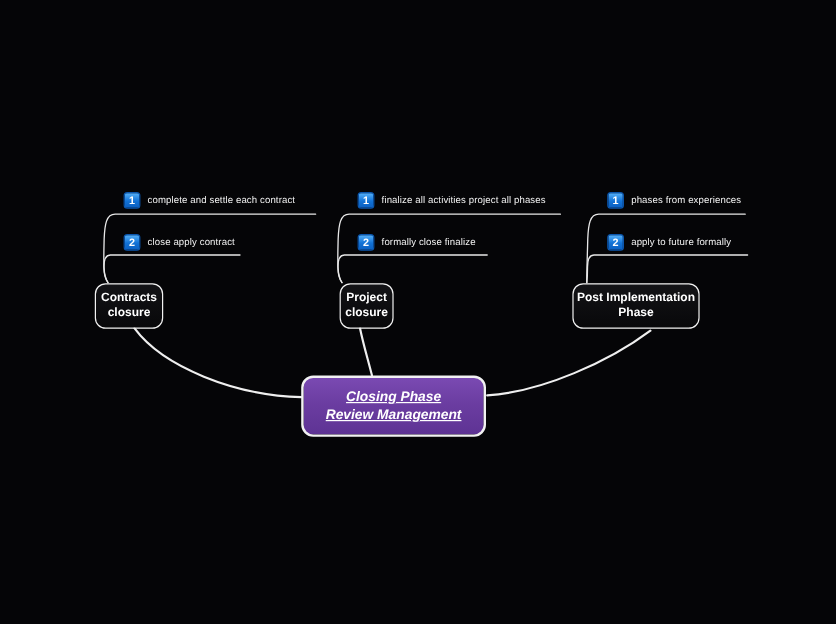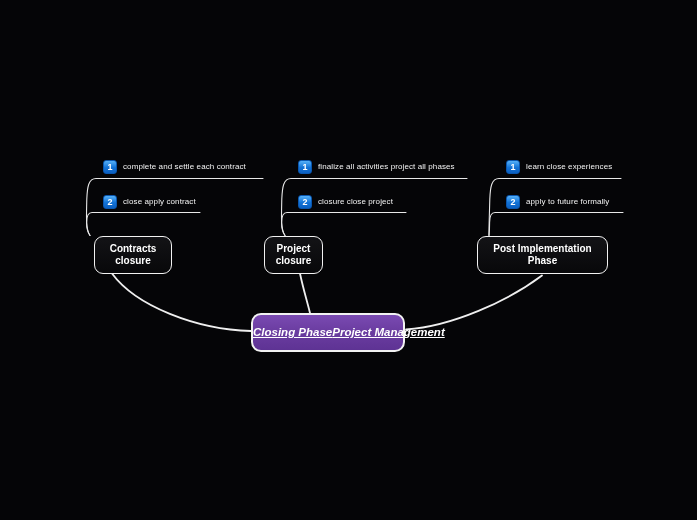--- a/index.html
+++ b/index.html
@@ -34,32 +34,32 @@
     justify-content: center;
     background: linear-gradient(180deg, #131316, #08080a);
     border: 1.5px solid #f2f2f2;
     border-radius: 9px;
     color: #ffffff;
     font-size: 10px;
     font-weight: bold;
     line-height: 12.5px;
     text-align: center;
   }
-  .node-contracts { left: 94px;  top: 236px; width: 78px;  height: 38px; }
-  .node-project   { left: 264px; top: 236px; width: 59px;  height: 38px; }
-  .node-post      { left: 477px; top: 236px; width: 131px; height: 38px; }
+  .node-contracts { left: 79px;  top: 236px; width: 57px;  height: 38px; }
+  .node-project   { left: 283px; top: 236px; width: 45px;  height: 38px; }
+  .node-post      { left: 477px; top: 236px; width: 106px; height: 38px; }
 
   .node-center {
     position: absolute;
-    left: 251px; top: 313px; width: 154px; height: 39px;
+    left: 251px; top: 313px; width: 154px; height: 51px;
     box-sizing: border-box;
     display: flex;
-    flex-direction: row;
+    flex-direction: column;
     align-items: center;
-    justify-content: space-between;
+    justify-content: center;
     background: linear-gradient(180deg, #7a4ab2 0%, #6b3da1 45%, #5e3394 100%);
     border: 2px solid #f2f2f2;
     border-radius: 10px;
     color: #ffffff;
     font-size: 11.5px;
     font-weight: bold;
     font-style: italic;
     line-height: 15px;
     text-align: center;
   }
@@ -130,26 +130,26 @@
     <span class="badge">2</span>
     <span class="item-label">close apply contract</span>
   </div>
 
   <div class="item b2i1">
     <span class="badge">1</span>
     <span class="item-label">finalize all activities project all phases</span>
   </div>
   <div class="item b2i2">
     <span class="badge">2</span>
-    <span class="item-label">closure close project</span>
+    <span class="item-label">formally close finalize</span>
   </div>
 
   <div class="item b3i1">
     <span class="badge">1</span>
-    <span class="item-label">learn close experiences</span>
+    <span class="item-label">phases from experiences</span>
   </div>
   <div class="item b3i2">
     <span class="badge">2</span>
     <span class="item-label">apply to future formally</span>
   </div>
 
   <div class="node node-contracts">
     <span class="line">Contracts</span>
     <span class="line">closure</span>
   </div>
@@ -157,16 +157,16 @@
     <span class="line">Project</span>
     <span class="line">closure</span>
   </div>
   <div class="node node-post">
     <span class="line">Post Implementation</span>
     <span class="line">Phase</span>
   </div>
 
   <div class="node-center">
     <span class="line">Closing Phase</span>
-    <span class="line">Project Management</span>
+    <span class="line">Review Management</span>
   </div>
 
 </div>
 
 </body></html>

